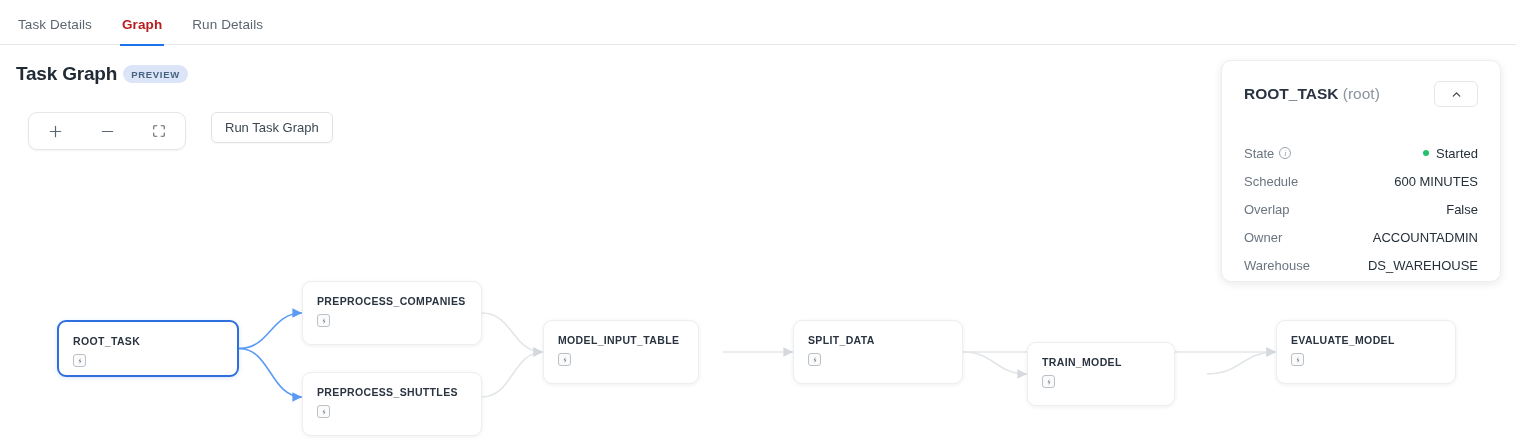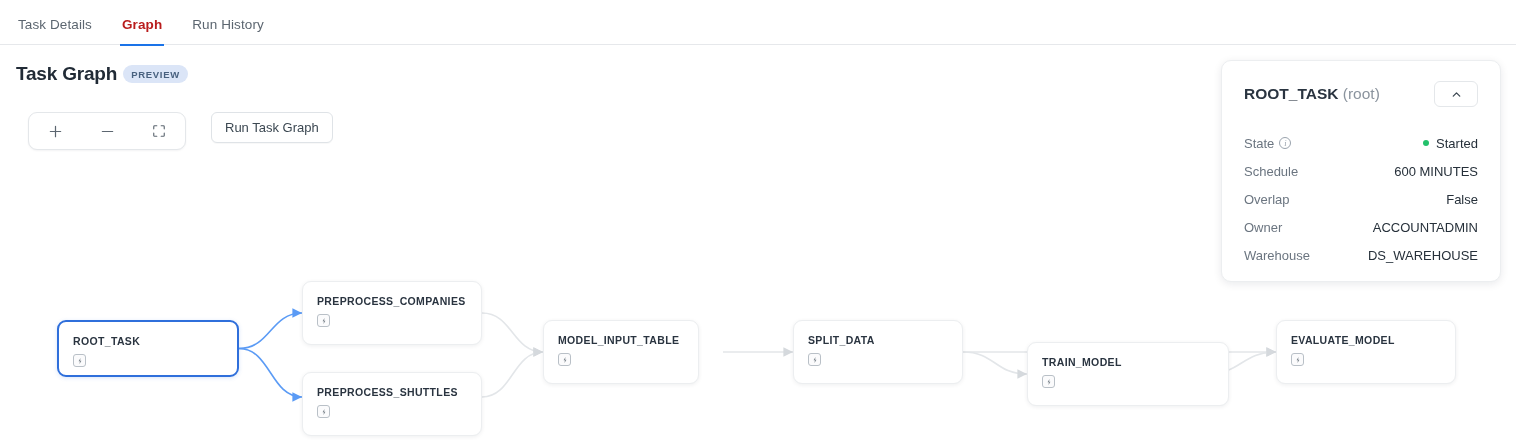--- a/index.html
+++ b/index.html
@@ -68,21 +68,21 @@
     padding: 20px 22px;
   }
   .panel-head { display: flex; align-items: center; justify-content: space-between; }
   .panel-title { font-size: 15.5px; color: #2a3440; }
   .panel-title b { font-weight: bold; }
   .panel-title span.root { color: #8b949e; font-weight: normal; }
   .chev-btn {
     width: 44px; height: 26px; border: 1px solid #e4e7ea; border-radius: 6px;
     background: #fff; display: flex; align-items: center; justify-content: center; cursor: pointer;
   }
-  .rows { margin-top: 22px; }
+  .rows { margin-top: 32px; }
   .row { display: flex; justify-content: space-between; align-items: center; height: 28px; }
   .row .lbl { font-size: 13px; color: #6b7580; display: flex; align-items: center; gap: 5px; }
   .row .val { font-size: 13px; color: #26303a; }
   .state-val { display: flex; align-items: center; gap: 7px; }
   .dot { width: 6px; height: 6px; border-radius: 50%; background: #23c16b; }
   .info-i {
     width: 12px; height: 12px; border-radius: 50%; border: 1px solid #9aa3ad;
     font-size: 8.5px; color: #9aa3ad; display: flex; align-items: center; justify-content: center;
     font-style: italic; font-family: "Liberation Serif", serif; line-height: 1;
   }
@@ -109,21 +109,21 @@
   svg.edges { position: absolute; left: 0; top: 0; width: 1536px; height: 290px; overflow: visible; }
 </style>
 </head>
 <body>
 
 <div id="root">
 
   <div class="tabbar">
     <div class="tab">Task Details</div>
     <div class="tab active">Graph</div>
-    <div class="tab">Run History</div>
+    <div class="tab">Run Details</div>
   </div>
 
   <div class="title-row">
     <div class="page-title">Task Graph</div>
     <div class="preview-badge">PREVIEW</div>
   </div>
 
   <div class="toolbar">
     <div class="zoom-group">
       <div class="zoom-btn">
@@ -247,21 +247,21 @@
           </div>
         </div>
         <div class="node" style="left: 793px; top: 170px; width: 170px; height: 64px;">
           <div class="node-label">SPLIT_DATA</div>
           <div class="node-icon">
             <svg width="8" height="8" viewBox="0 0 10 10">
               <path d="M5.6 1.2 L3.2 5.4 h1.6 L4.4 8.8 L6.8 4.6 H5.2 z" fill="#7d858d"></path>
             </svg>
           </div>
         </div>
-        <div class="node" style="left: 1027px; top: 192px; width: 202px; height: 64px;">
+        <div class="node" style="left: 1027px; top: 192px; width: 148px; height: 64px;">
           <div class="node-label">TRAIN_MODEL</div>
           <div class="node-icon">
             <svg width="8" height="8" viewBox="0 0 10 10">
               <path d="M5.6 1.2 L3.2 5.4 h1.6 L4.4 8.8 L6.8 4.6 H5.2 z" fill="#7d858d"></path>
             </svg>
           </div>
         </div>
         <div class="node" style="left: 1276px; top: 170px; width: 180px; height: 64px;">
           <div class="node-label">EVALUATE_MODEL</div>
           <div class="node-icon">

